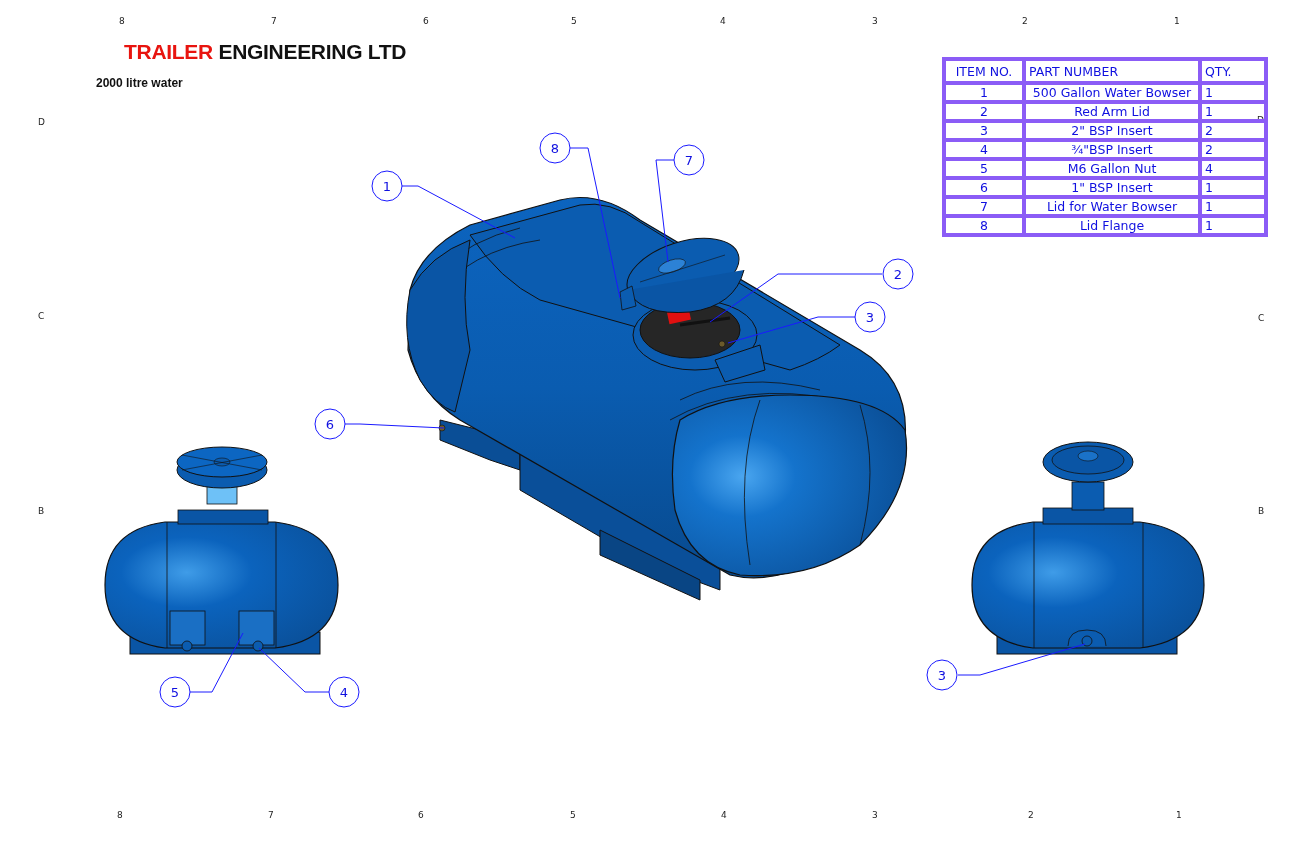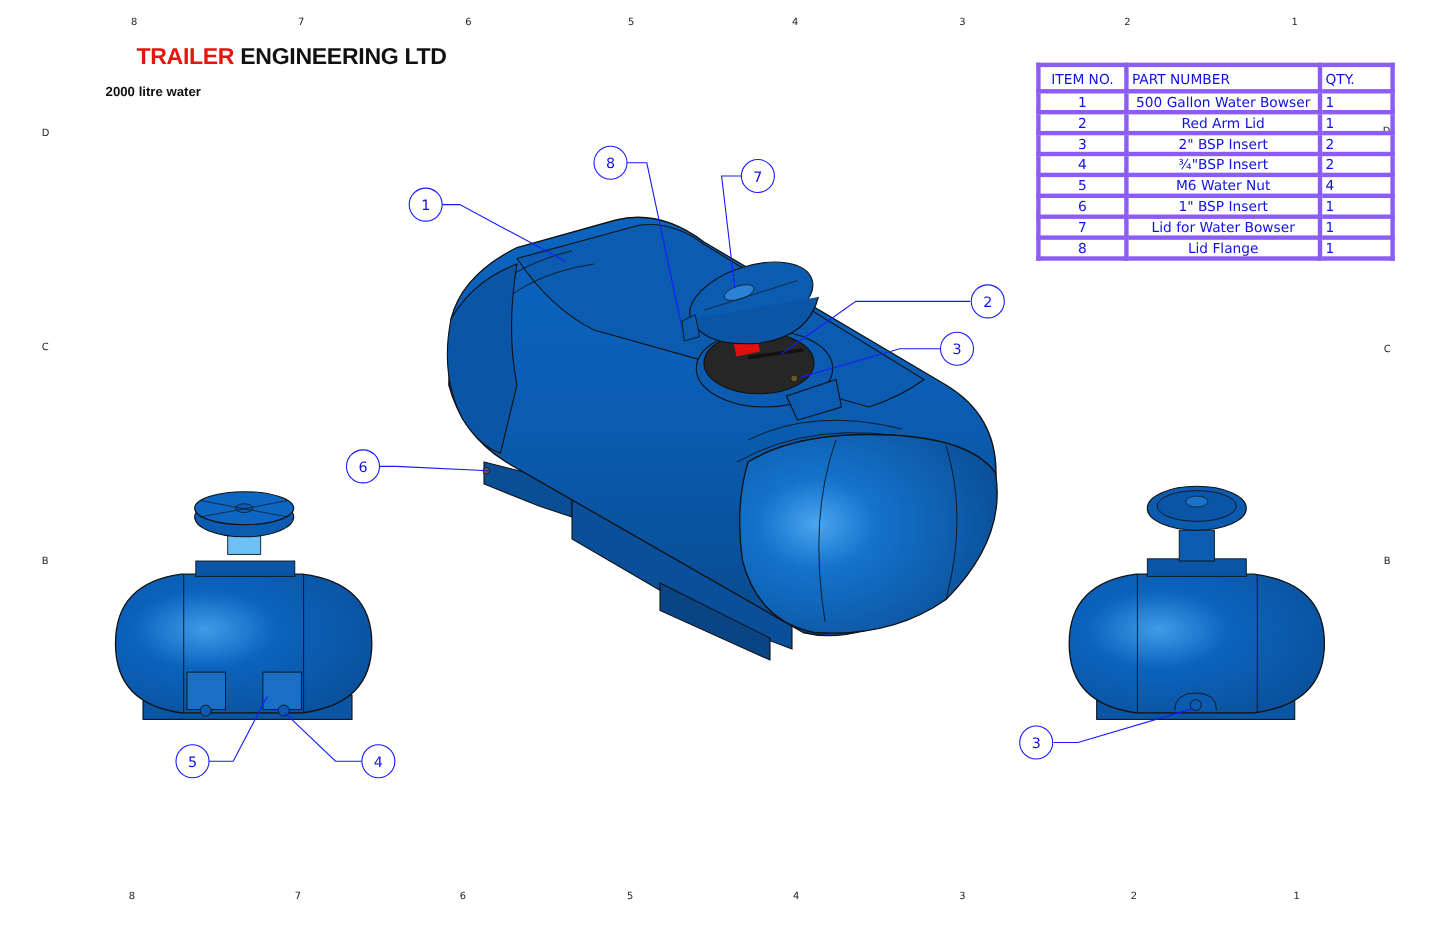--- a/index.html
+++ b/index.html
@@ -72,21 +72,21 @@
         <td class="c2">2" BSP Insert</td>
         <td class="c3">2</td>
       </tr>
   <tr>
         <td class="c1">4</td>
         <td class="c2">¾"BSP Insert</td>
         <td class="c3">2</td>
       </tr>
   <tr>
         <td class="c1">5</td>
-        <td class="c2">M6 Water Nut</td>
+        <td class="c2">M6 Gallon Nut</td>
         <td class="c3">4</td>
       </tr>
   <tr>
         <td class="c1">6</td>
         <td class="c2">1" BSP Insert</td>
         <td class="c3">1</td>
       </tr>
   <tr>
         <td class="c1">7</td>
         <td class="c2">Lid for Water Bowser</td>

